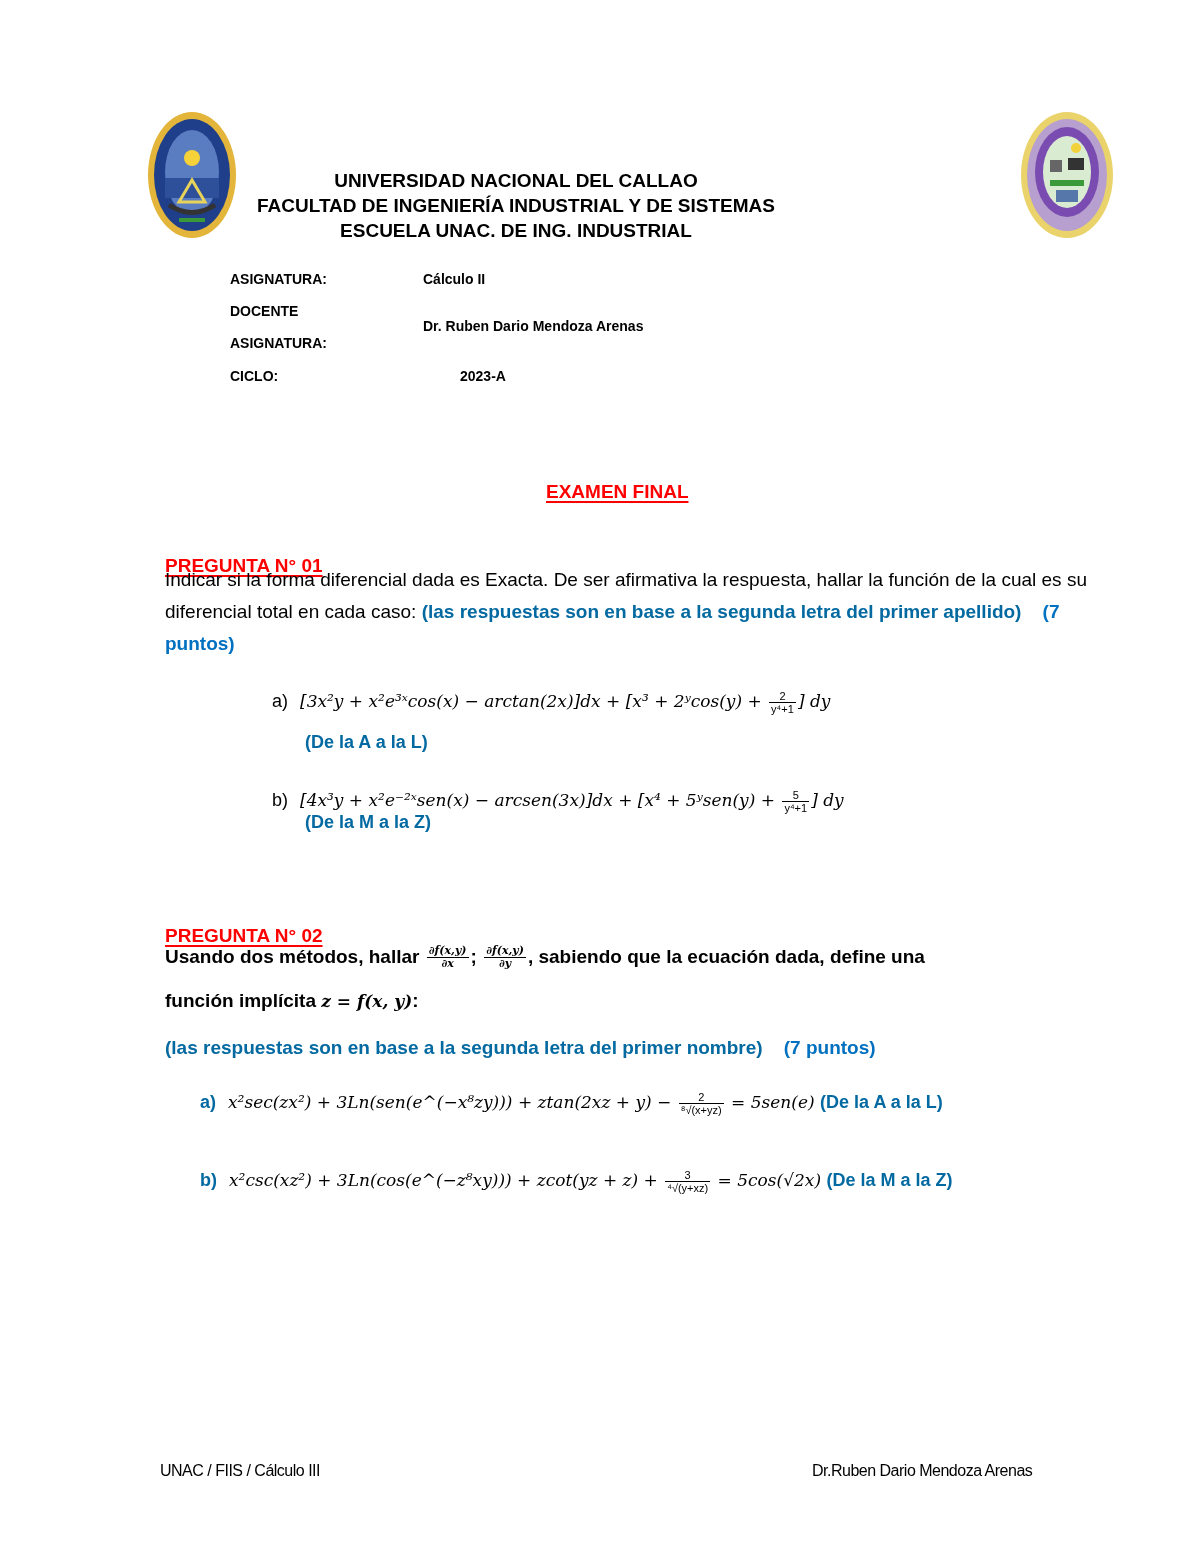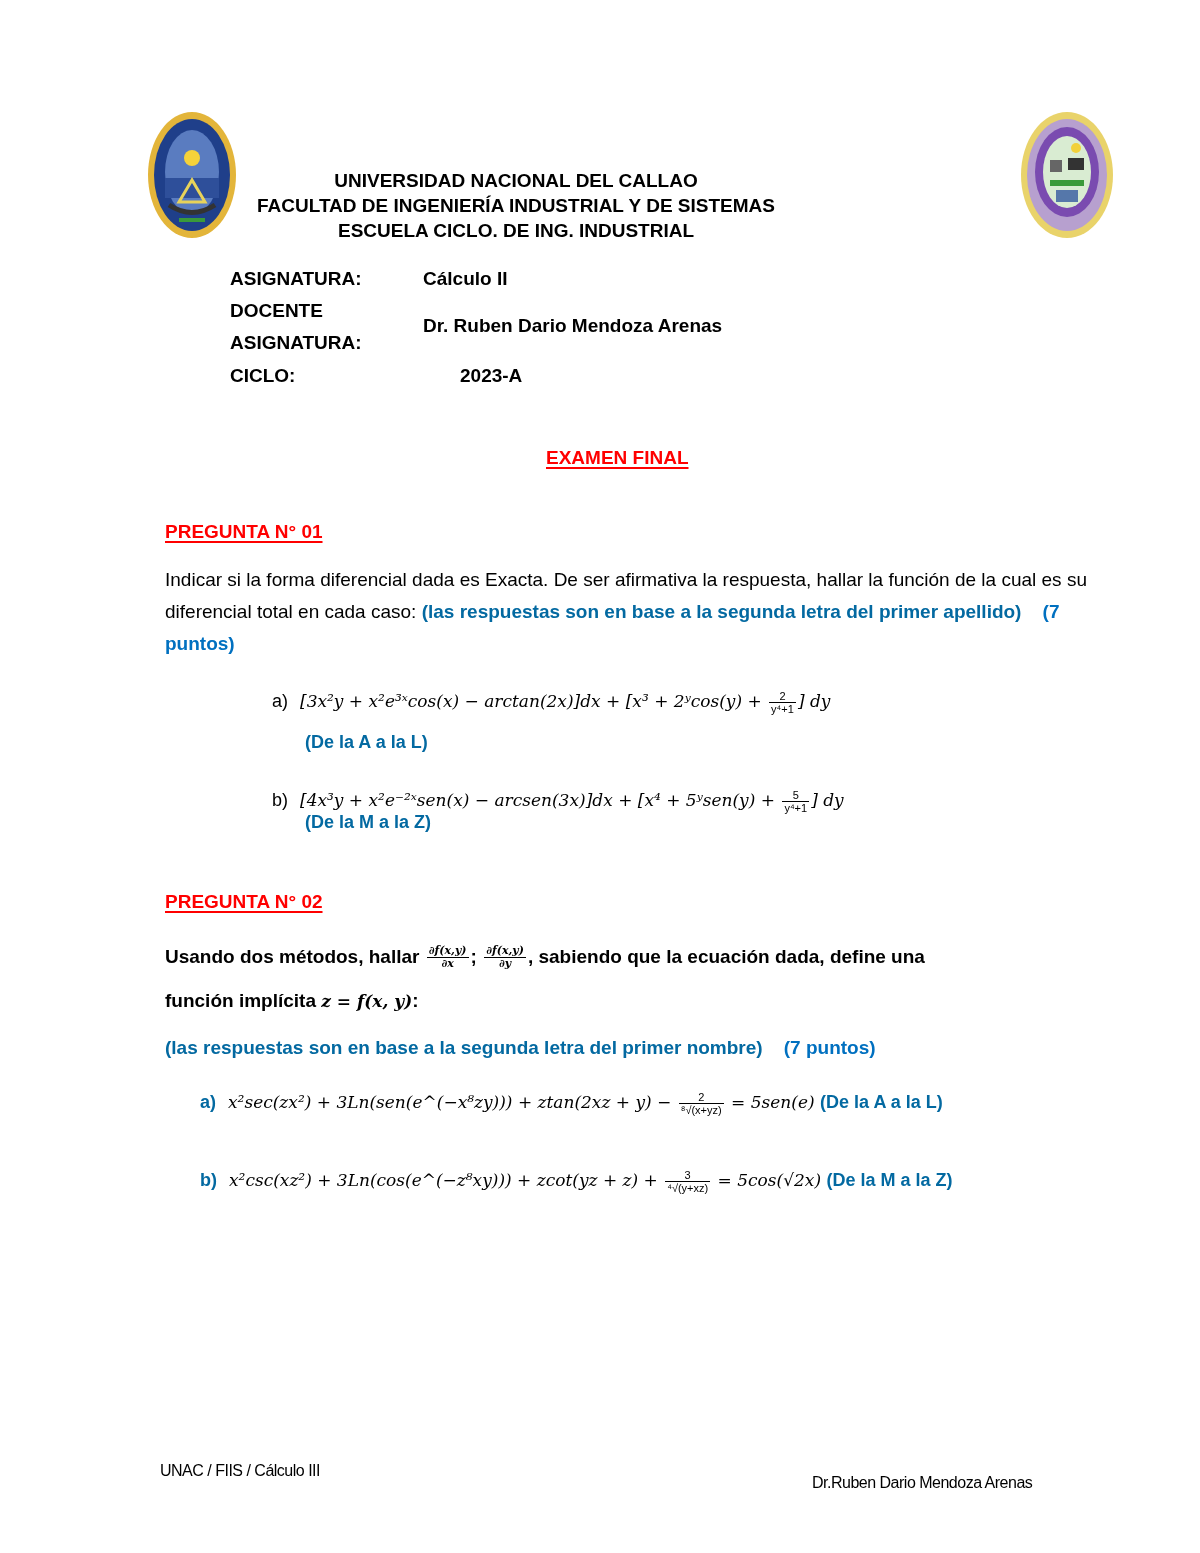--- a/index.html
+++ b/index.html
@@ -1,20 +1,20 @@
 <!DOCTYPE html>
 <html><head>
 <meta charset="utf-8">
 <style>
   html, body { margin: 0; padding: 0; background: #ffffff; }
   body { width: 1200px; height: 1553px; position: relative; font-family: "Liberation Sans", sans-serif; color: #000; overflow: hidden; }
   .logo { position: absolute; }
   .header-line { position: absolute; left: 0; width: 1032px; text-align: center; font-weight: bold; font-size: 19px; line-height: 24px; }
-  .info-label, .info-value { position: absolute; font-weight: bold; font-size: 19px; line-height: 24px; }
-  .red-title { position: absolute; color: #ff0000; font-weight: bold; font-size: 19px; text-decoration: underline; text-decoration-thickness: 2px; text-underline-offset: 3px; }
+  .info-label, .info-value { position: absolute; font-weight: bold; font-size: 14px; line-height: 24px; }
+  .red-title { position: absolute; color: #ff0000; font-weight: bold; font-size: 19px; text-decoration: underline; text-decoration-thickness: 2px; text-underline-offset: 3px; margin-top: 34px; }
   .para { position: absolute; font-size: 19px; line-height: 32px; }
   .green { color: #0369a1; font-weight: bold; }
   .blue { color: #0070c0; font-weight: bold; }
   .math { font-family: "DejaVu Serif", "Liberation Serif", serif; font-style: italic; font-size: 17px; }
   .mathline { position: absolute; font-size: 18px; line-height: 30px; white-space: nowrap; }
   .label-letter { font-family: "Liberation Sans", sans-serif; font-style: normal; font-size: 18px; margin-right: 12px; }
   .frac { display: inline-block; vertical-align: middle; text-align: center; font-size: 11px; line-height: 12px; margin: 0 2px; }
   .frac .num { display: block; border-bottom: 1.5px solid #000; padding: 0 2px; }
   .frac .den { display: block; padding: 0 2px; }
   .footer { position: absolute; top: 1462px; font-family: "Liberation Sans", sans-serif; font-size: 16px; letter-spacing: -0.5px; }
@@ -43,21 +43,21 @@
     <circle cx="56" cy="38" r="5" fill="#f2d13a"></circle>
     <rect x="30" y="50" width="12" height="12" fill="#666"></rect>
     <rect x="48" y="48" width="16" height="12" fill="#333"></rect>
     <rect x="30" y="70" width="34" height="6" fill="#3a9a3a"></rect>
     <rect x="36" y="80" width="22" height="12" fill="#5577aa"></rect>
   </svg>
 </div>
 
 <div class="header-line" style="top:169px;">UNIVERSIDAD NACIONAL DEL CALLAO</div>
 <div class="header-line" style="top:194px;text-align:center;">FACULTAD DE INGENIERÍA INDUSTRIAL Y DE SISTEMAS</div>
-<div class="header-line" style="top:219px;">ESCUELA CICLO. DE ING. INDUSTRIAL</div>
+<div class="header-line" style="top:219px;">ESCUELA UNAC. DE ING. INDUSTRIAL</div>
 
 <div class="info-label" style="left:230px; top:267px;">ASIGNATURA:</div>
 <div class="info-value" style="left:423px; top:267px;">Cálculo II</div>
 <div class="info-label" style="left:230px; top:299px;">DOCENTE</div>
 <div class="info-label" style="left:230px; top:331px;">ASIGNATURA:</div>
 <div class="info-value" style="left:423px; top:314px;">Dr. Ruben Dario Mendoza Arenas</div>
 <div class="info-label" style="left:230px; top:364px;">CICLO:</div>
 <div class="info-value" style="left:423px; top:364px;margin-left:37px;">2023-A</div>
 
 <div class="red-title" style="left:546px; top:447px;">EXAMEN FINAL</div>
@@ -91,13 +91,13 @@
 
 <div class="mathline" style="left:200px; top:1087px;">
   <span class="label-letter green">a)</span><span class="math">x²sec(zx²) + 3Ln(sen(e^(−x⁸zy))) + ztan(2xz + y) − </span><span class="frac"><span class="num">2</span><span class="den">⁸√(x+yz)</span></span><span class="math"> = 5sen(e) </span><span class="green">(De la A a la L)</span>
 </div>
 
 <div class="mathline" style="left:200px; top:1165px;">
   <span class="label-letter green">b)</span><span class="math">x²csc(xz²) + 3Ln(cos(e^(−z⁸xy))) + zcot(yz + z) + </span><span class="frac"><span class="num">3</span><span class="den">⁴√(y+xz)</span></span><span class="math"> = 5cos(√2x) </span><span class="green">(De la M a la Z)</span>
 </div>
 
 <div class="footer" style="left:160px;">UNAC / FIIS / Cálculo III</div>
-<div class="footer" style="left:812px;margin-top:12px;">Dr.Ruben Dario Mendoza Arenas</div>
+<div class="footer" style="left:812px;">Dr.Ruben Dario Mendoza Arenas</div>
 
 </body></html>

